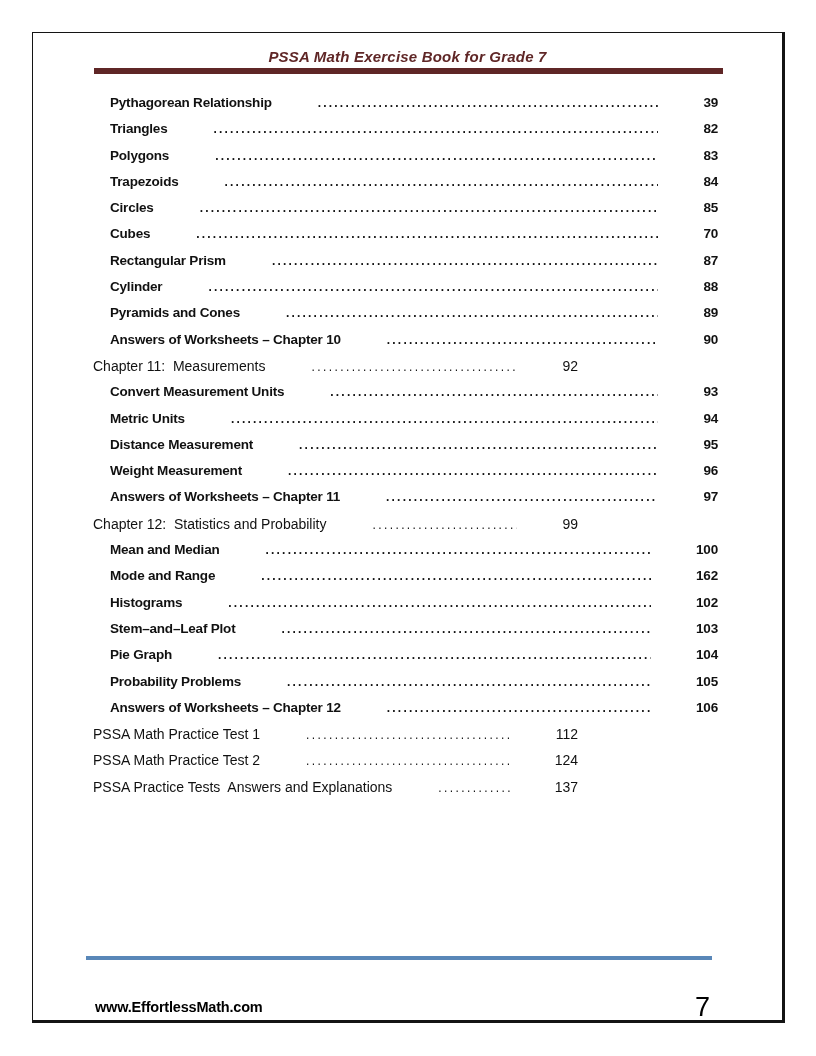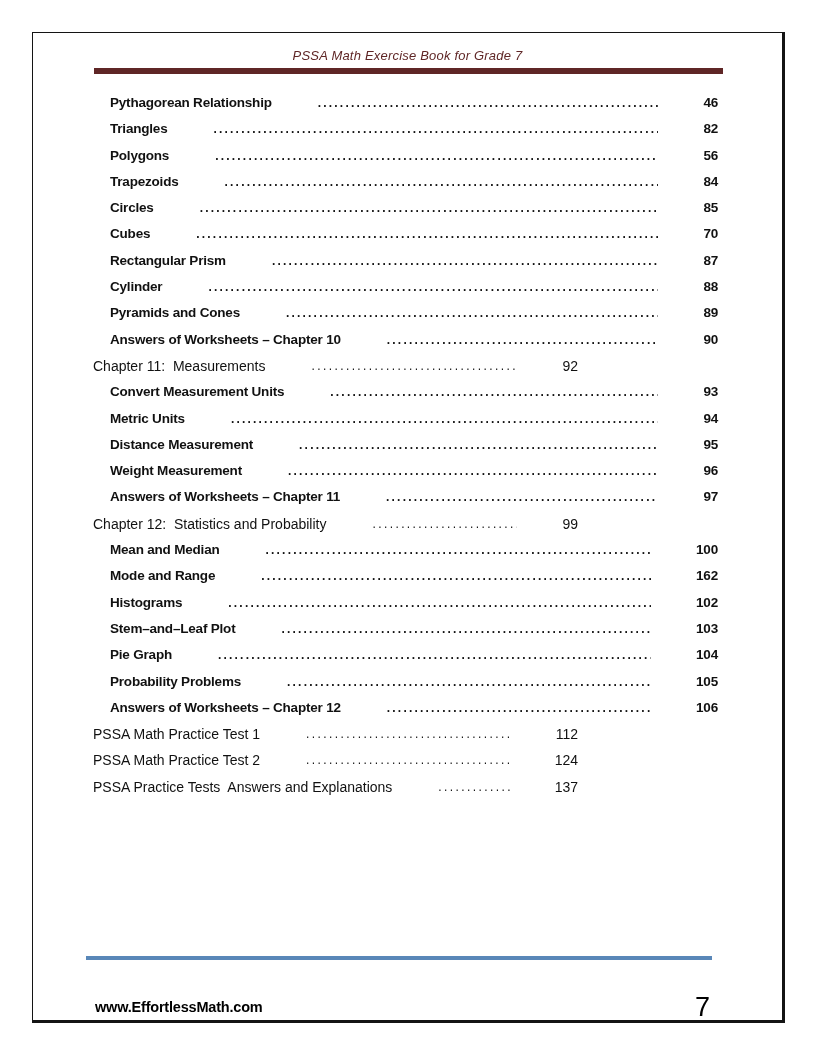--- a/index.html
+++ b/index.html
@@ -30,22 +30,22 @@
     border-right-width: 3px;
     border-bottom-width: 3px;
     background: #ffffff;
   }
   .title {
     position: absolute;
     top: 15px;
     left: 0;
     right: 0;
     text-align: center;
-    font-size: 13px;
-    font-weight: normal;
+    font-size: 15px;
+    font-weight: bold;
     font-style: italic;
     letter-spacing: 0.2px;
     color: var(--maroon);
     white-space: pre;
   }
   .header-rule {
     position: absolute;
     top: 35px;
     left: 61px;
     width: 629px;
@@ -53,21 +53,21 @@
     background: var(--maroon);
   }
   .toc {
     position: absolute;
     top: 57px;
     left: 60px;
     width: 625px;
   }
   .toc-row {
     display: flex;
-    align-items: flex-end;
+    align-items: flex-start;
     height: 26.3px;
     line-height: 26.3px;
     white-space: pre;
     box-sizing: border-box;
     gap: 43px;
   }
   .toc-row.sub {
     padding-left: 17px;
     font-weight: bold;
     font-size: 13.5px;
@@ -137,31 +137,31 @@
 <div class="page">
 
   <div class="title">PSSA Math Exercise Book for Grade 7</div>
 
   <div class="header-rule"></div>
 
   <div class="toc">
       <div class="toc-row sub">
     <span class="label">Pythagorean Relationship</span>
     <span class="dots"></span>
-    <span class="pagenum">46</span>
+    <span class="pagenum">39</span>
   </div>
       <div class="toc-row sub">
     <span class="label">Triangles</span>
     <span class="dots"></span>
     <span class="pagenum">82</span>
   </div>
       <div class="toc-row sub">
     <span class="label">Polygons</span>
     <span class="dots"></span>
-    <span class="pagenum">56</span>
+    <span class="pagenum">83</span>
   </div>
       <div class="toc-row sub">
     <span class="label">Trapezoids</span>
     <span class="dots"></span>
     <span class="pagenum">84</span>
   </div>
       <div class="toc-row sub">
     <span class="label">Circles</span>
     <span class="dots"></span>
     <span class="pagenum">85</span>

